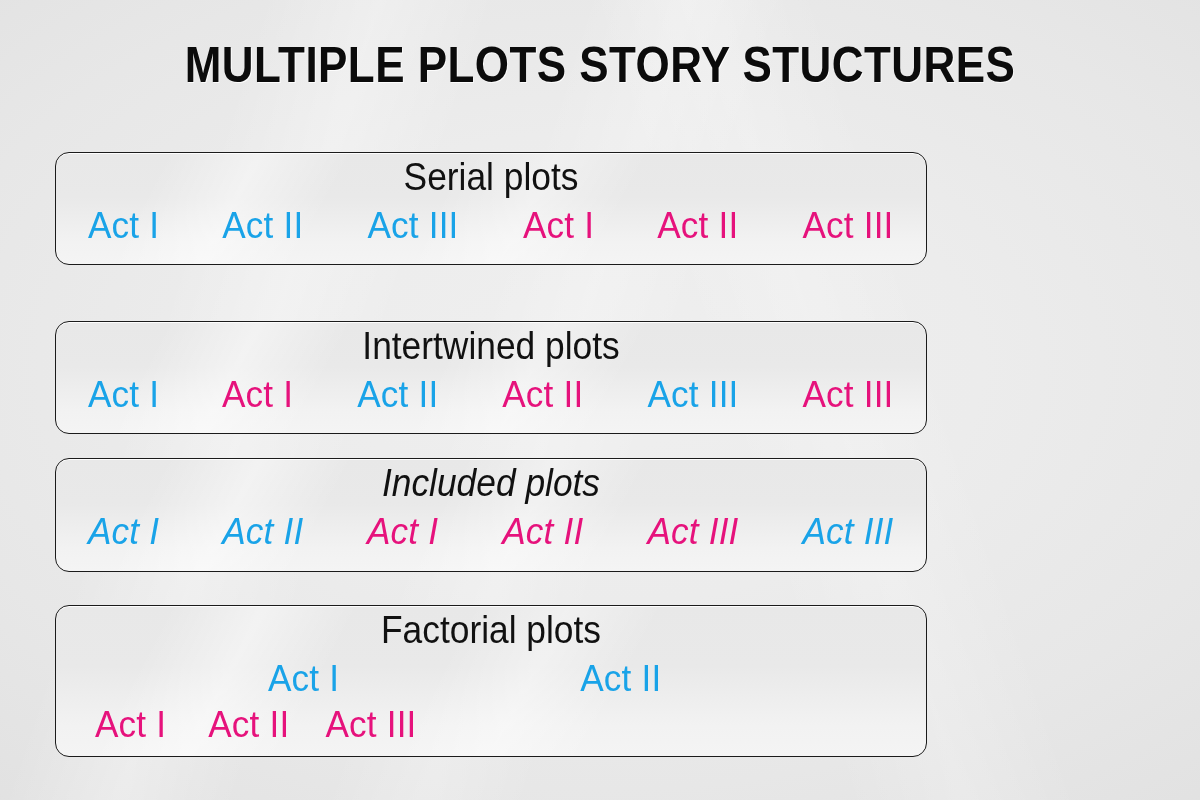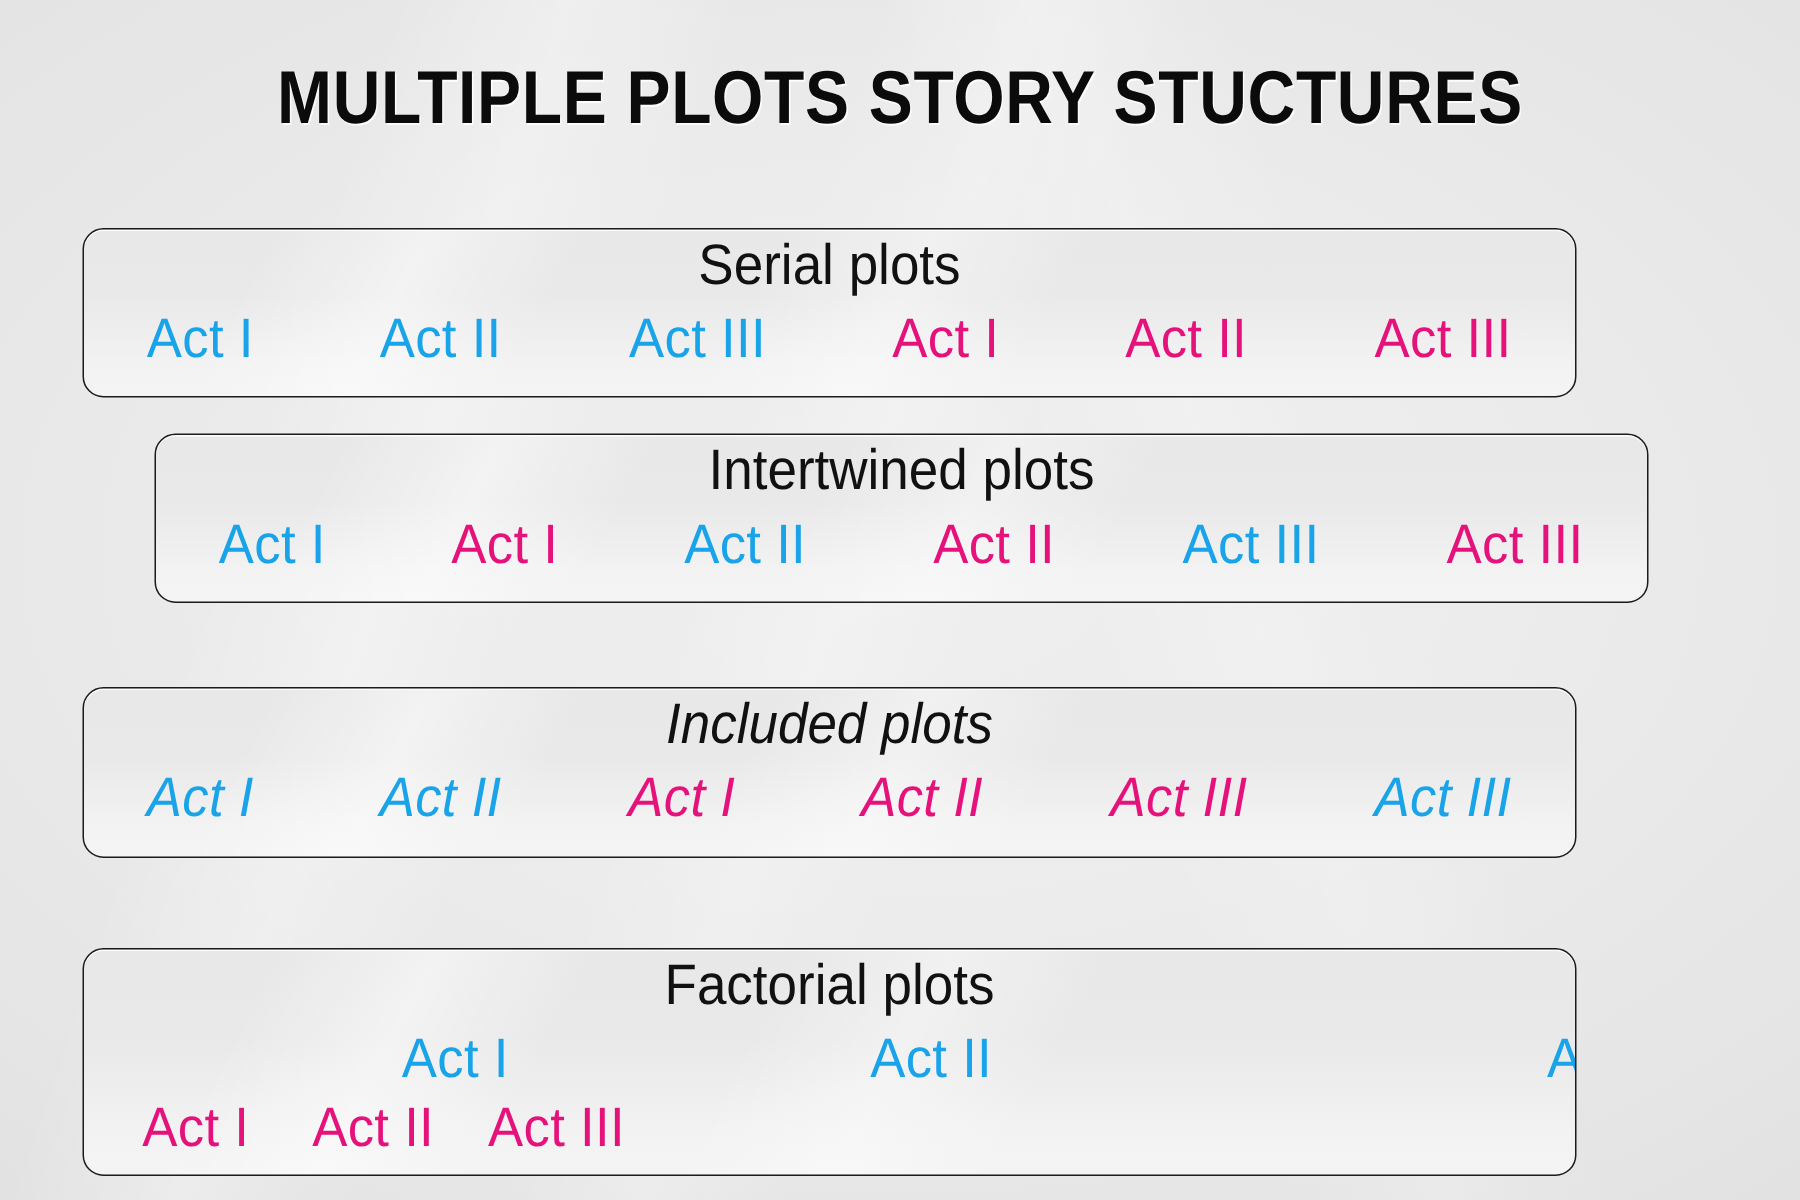--- a/index.html
+++ b/index.html
@@ -55,35 +55,35 @@
     color: #0b0b0b;
     transform: scaleX(0.88);
     text-shadow: 1px 1px 0 rgba(255,255,255,0.85);
     white-space: nowrap;
   }
 
   
   .panel {
     position: absolute;
     left: 55px;
-    width: 996px;
+    width: 872px;
     border: 1.6px solid #1b1b1b;
     border-radius: 14px;
     background:
       linear-gradient(118deg, rgba(255,255,255,0.0) 12%, rgba(255,255,255,0.45) 22%, rgba(255,255,255,0.0) 32%),
       linear-gradient(118deg, rgba(255,255,255,0.0) 44%, rgba(255,255,255,0.38) 54%, rgba(255,255,255,0.0) 64%),
       linear-gradient(180deg, #e8e8e8 0%, #e9e9e9 40%, #f2f2f2 80%, #f4f4f4 100%);
     box-shadow: 0 1px 0 rgba(255,255,255,0.9) inset;
     overflow: hidden;
   }
 
   #panel-0 { top: 152px;  height: 113px; }
-  #panel-1 { top: 289px;  height: 113px; margin-left: 48px; }
+  #panel-1 { top: 321px;  height: 113px; }
   #panel-2 { top: 458px;  height: 114px; font-style: italic; }
-  #panel-3 { top: 632px;  height: 152px; text-decoration: underline; }
+  #panel-3 { top: 605px;  height: 152px; text-decoration: underline; }
 
   .panel-title {
     position: absolute;
     left: 0;
     top: 3px;
     width: 100%;
     text-align: center;
     font-family: "Liberation Sans Narrow", "Liberation Sans", sans-serif;
     font-size: 38px;
     font-weight: 400;

